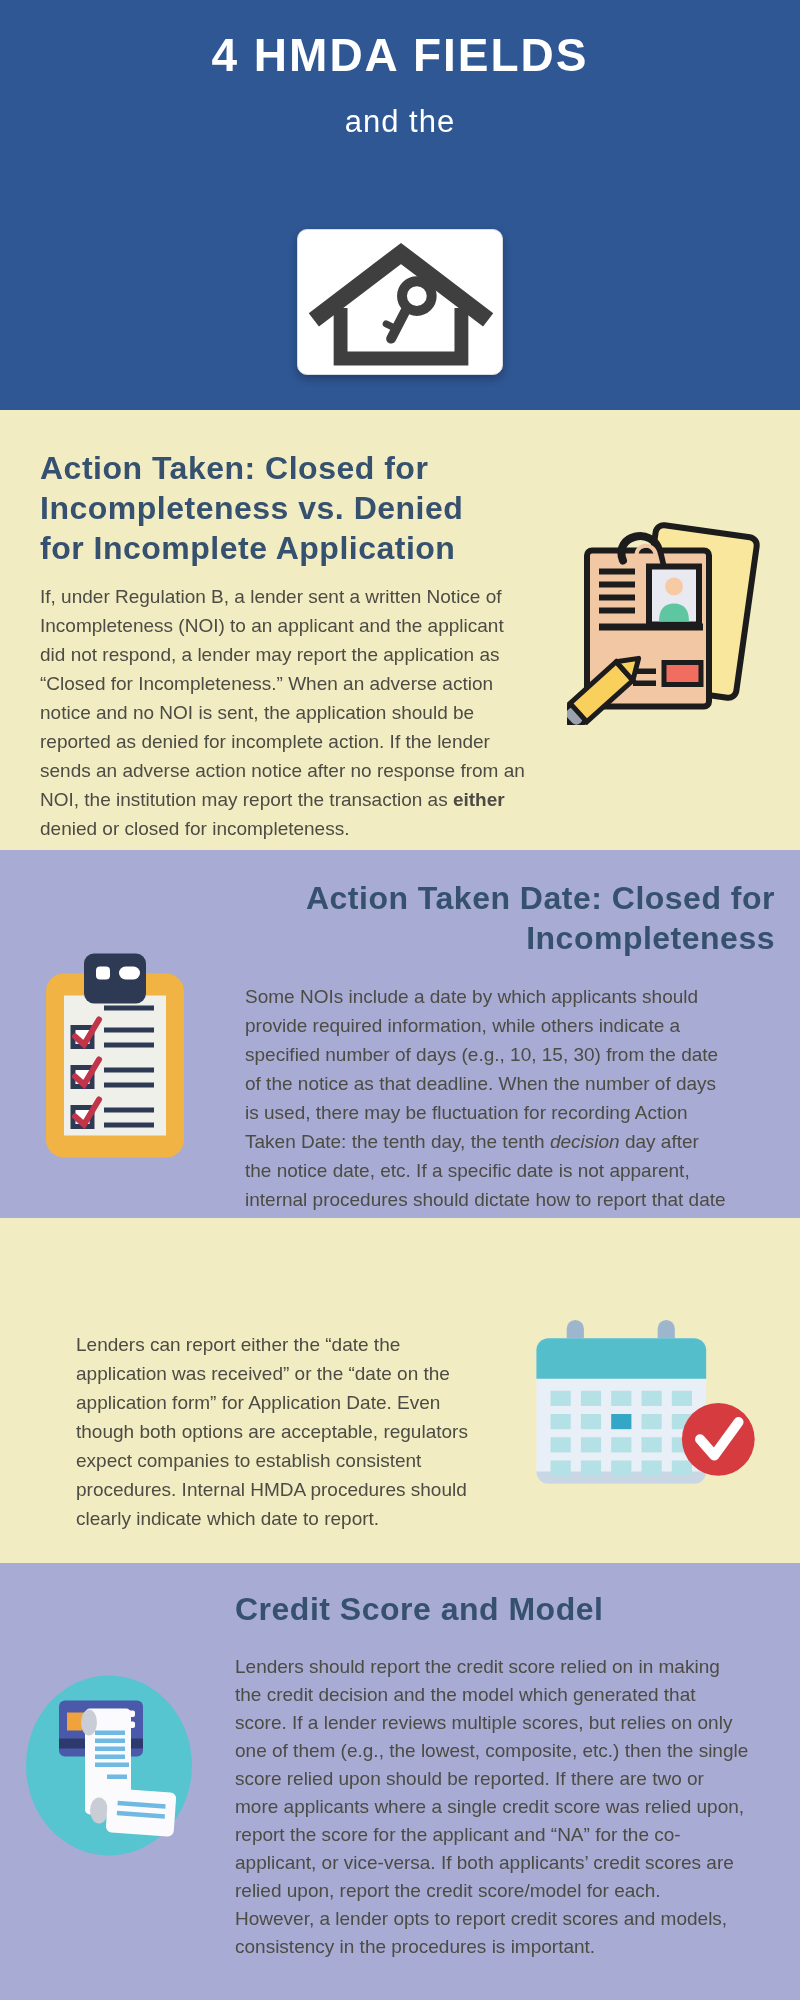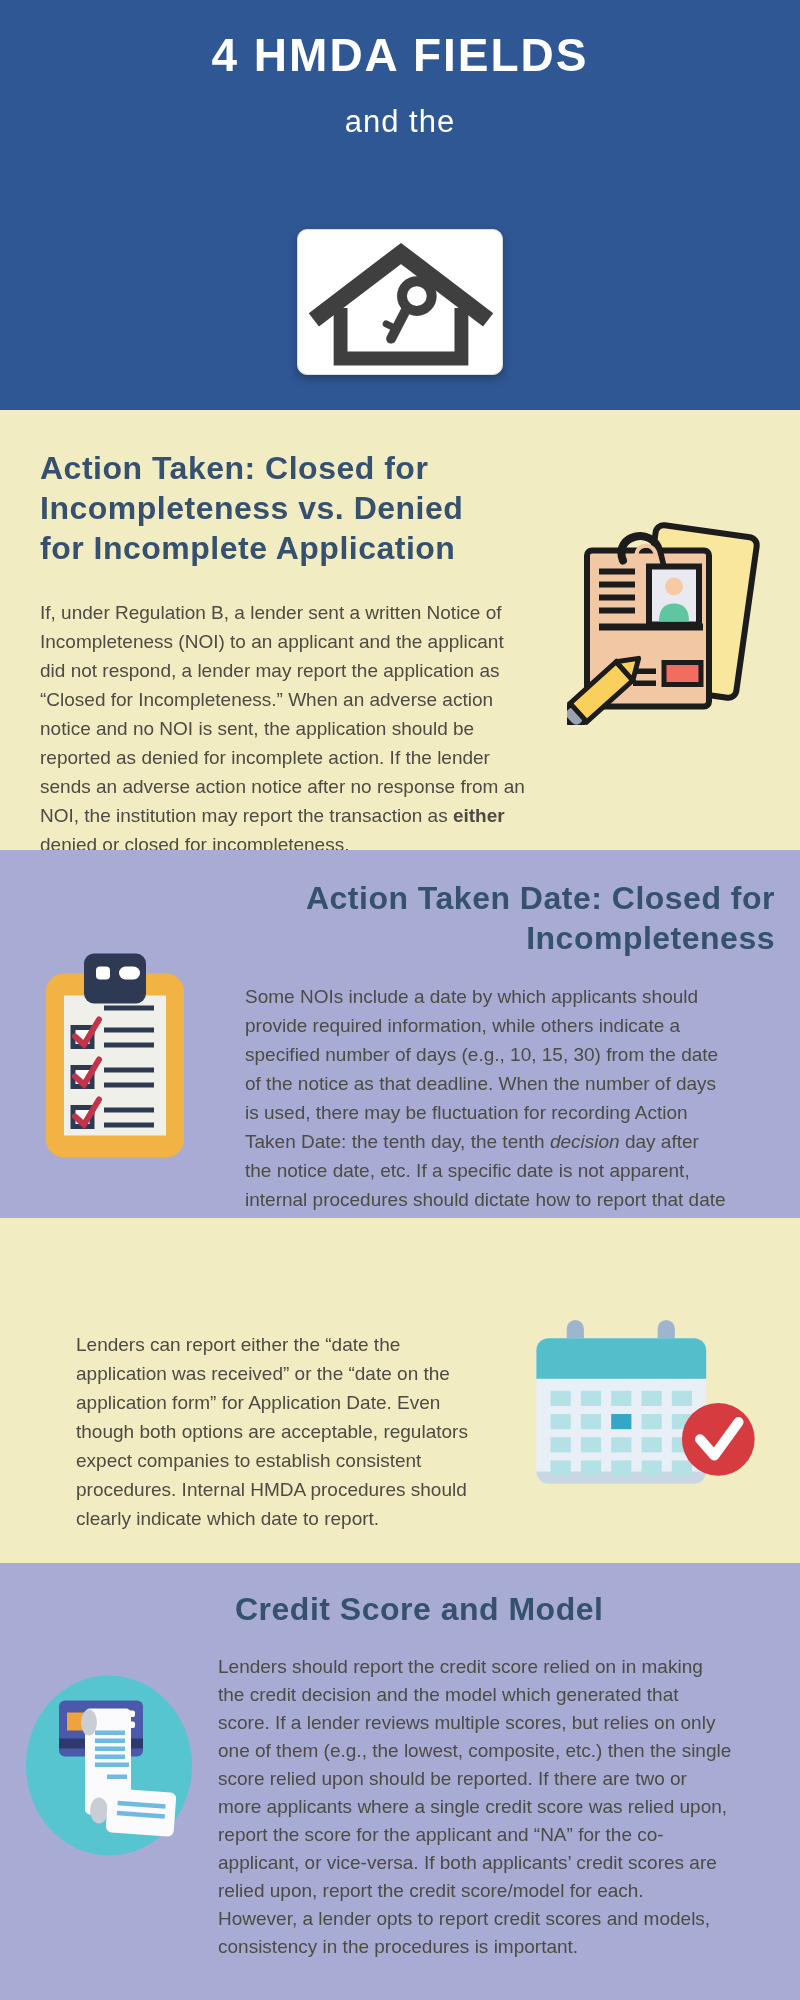--- a/index.html
+++ b/index.html
@@ -34,27 +34,27 @@
     line-height:40px; letter-spacing:0.5px; white-space:pre-line;
   }
   .body-text {
     position:absolute; color:#4c4b44; font-size:19px; line-height:29px;
     white-space:pre-line;
   }
   .body-text b { font-weight:bold; }
   .body-text i { font-style:italic; }
 
   .s2 .heading   { left:40px;  top:38px;  width:520px; }
-  .s2 .body-text { left:40px;  top:172px; width:545px;margin-top:16px; }
+  .s2 .body-text { left:40px;  top:172px; width:545px; }
   .s3 .heading   { right:25px; top:28px;  width:600px; text-align:right; }
   .s3 .body-text { left:245px; top:132px; width:530px; }
   .s4 .heading   { left:40px;  top:50px;  width:450px; }
   .s4 .body-text { left:40px;  top:112px; width:450px;margin-left:36px; }
   .s5 .heading   { left:235px; top:26px;  width:520px; }
-  .s5 .body-text { left:218px; top:90px;  width:565px; line-height:28px; }
+  .s5 .body-text { left:235px; top:90px;  width:565px; line-height:28px; }
 
   .icon-box { position:absolute; }
   .icon-doc      { right:28px; top:110px; width:205px; height:205px; }
   .icon-clip     { left:40px;  top:96px;  width:150px; height:218px; }
   .icon-calendar { left:528px; top:98px;  width:228px; height:192px; }
   .icon-credit   { left:25px;  top:108px; width:170px; height:188px; }
 </style>
 </head>
 <body>
 

